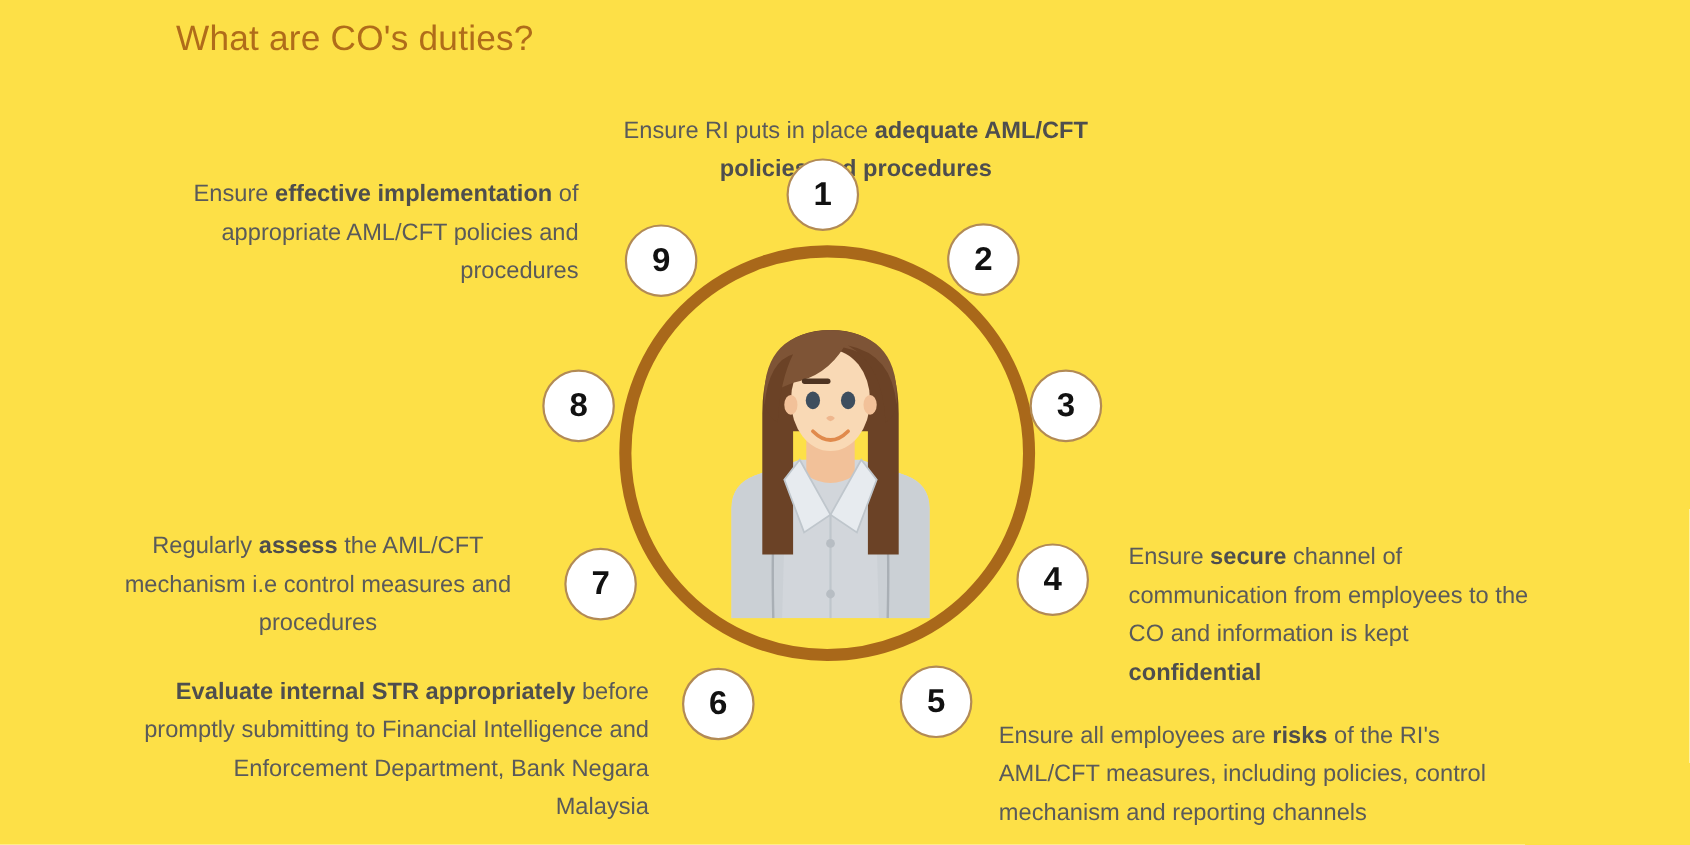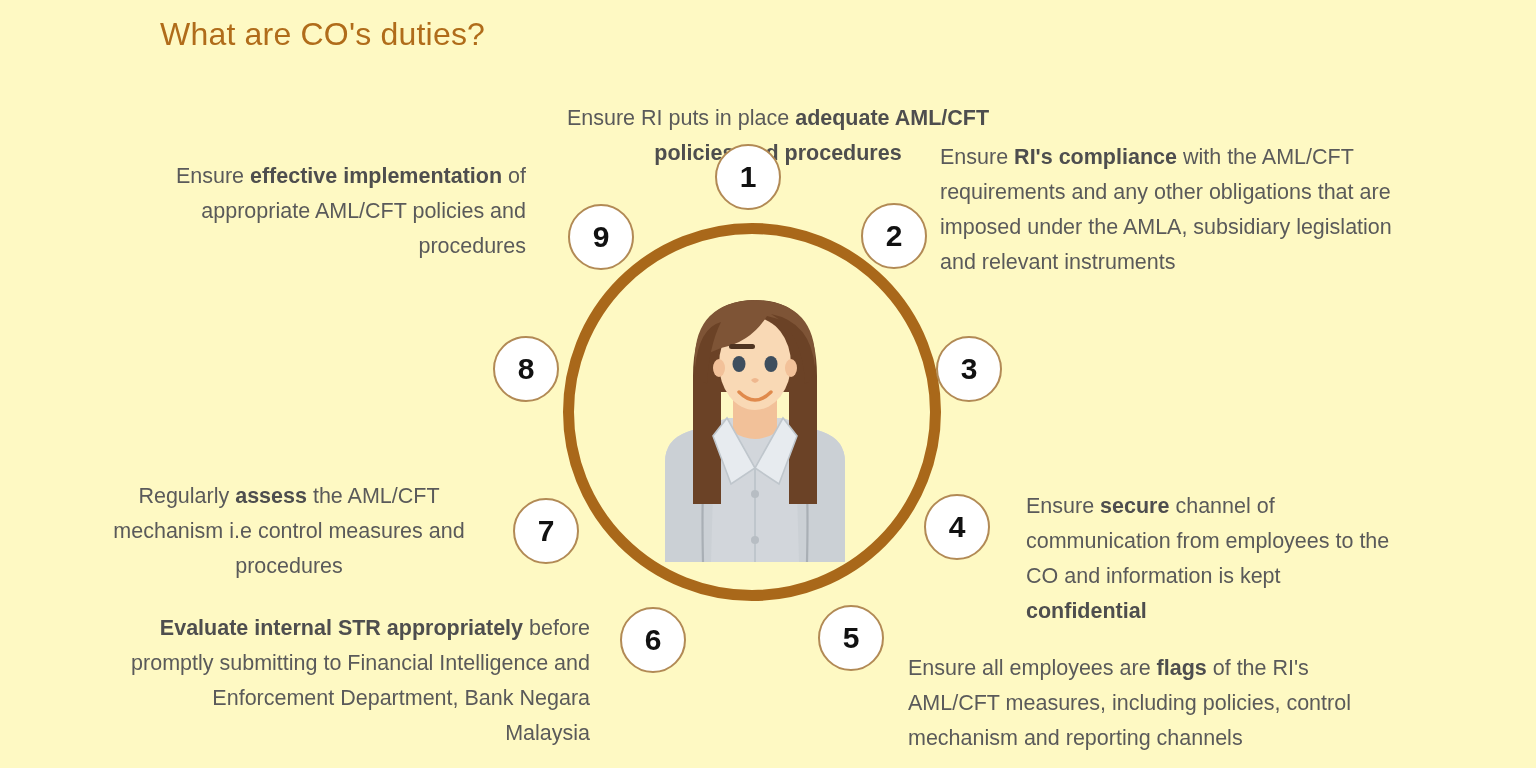--- a/index.html
+++ b/index.html
@@ -8,21 +8,21 @@
     padding: 0;
     background: #ffffff;
   }
   body {
     font-family: "Liberation Sans", sans-serif;
   }
   #canvas {
     position: relative;
     width: 1536px;
     height: 768px;
-    background: #fef9c3;
+    background: #fde047;
     overflow: hidden;
   }
 
   
   .title {
     position: absolute;
     left: 160px;
     top: 16px;
     font-size: 32px;
     color: #B06C1A;
@@ -109,23 +109,22 @@
   .n9 { left: 568px; top: 204px; }
 </style>
 </head>
 <body>
 
 <div id="canvas">
 
   <div class="title">What are CO's duties?</div>
 
   <div class="duty-text t1 ta-center"><span>Ensure RI puts in place </span><b>adequate AML/CFT policies and procedures</b></div>
-  <div class="duty-text t2 ta-left"><span>Ensure </span><b>RI's compliance</b><span> with the AML/CFT requirements and any other obligations that are imposed under the AMLA, subsidiary legislation and relevant instruments</span></div>
   <div class="duty-text t4 ta-left"><span>Ensure </span><b>secure</b><span> channel of communication from employees to the CO and information is kept </span><b>confidential</b></div>
-  <div class="duty-text t5 ta-left"><span>Ensure all employees are </span><b>flags</b><span> of the RI's AML/CFT measures, including policies, control mechanism and reporting channels</span></div>
+  <div class="duty-text t5 ta-left"><span>Ensure all employees are </span><b>risks</b><span> of the RI's AML/CFT measures, including policies, control mechanism and reporting channels</span></div>
   <div class="duty-text t6 ta-right"><b>Evaluate internal STR appropriately</b><span> before promptly submitting to Financial Intelligence and Enforcement Department, Bank Negara Malaysia</span></div>
   <div class="duty-text t7 ta-right"><span>Regularly </span><b>assess</b><span> the AML/CFT mechanism i.e control measures and procedures</span></div>
   <div class="duty-text t9 ta-right"><span>Ensure </span><b>effective implementation</b><span> of appropriate AML/CFT policies and procedures</span></div>
 
   <div class="main-ring"></div>
 
   <div class="avatar-wrap">
     <svg width="200" height="290" viewBox="0 0 200 290" xmlns="http://www.w3.org/2000/svg">
 
       <path d="M10 290 L10 190 Q10 168 32 160 L72 146 L128 146 L168 160 Q190 168 190 190 L190 290 Z" fill="#D2D6DB"></path>

